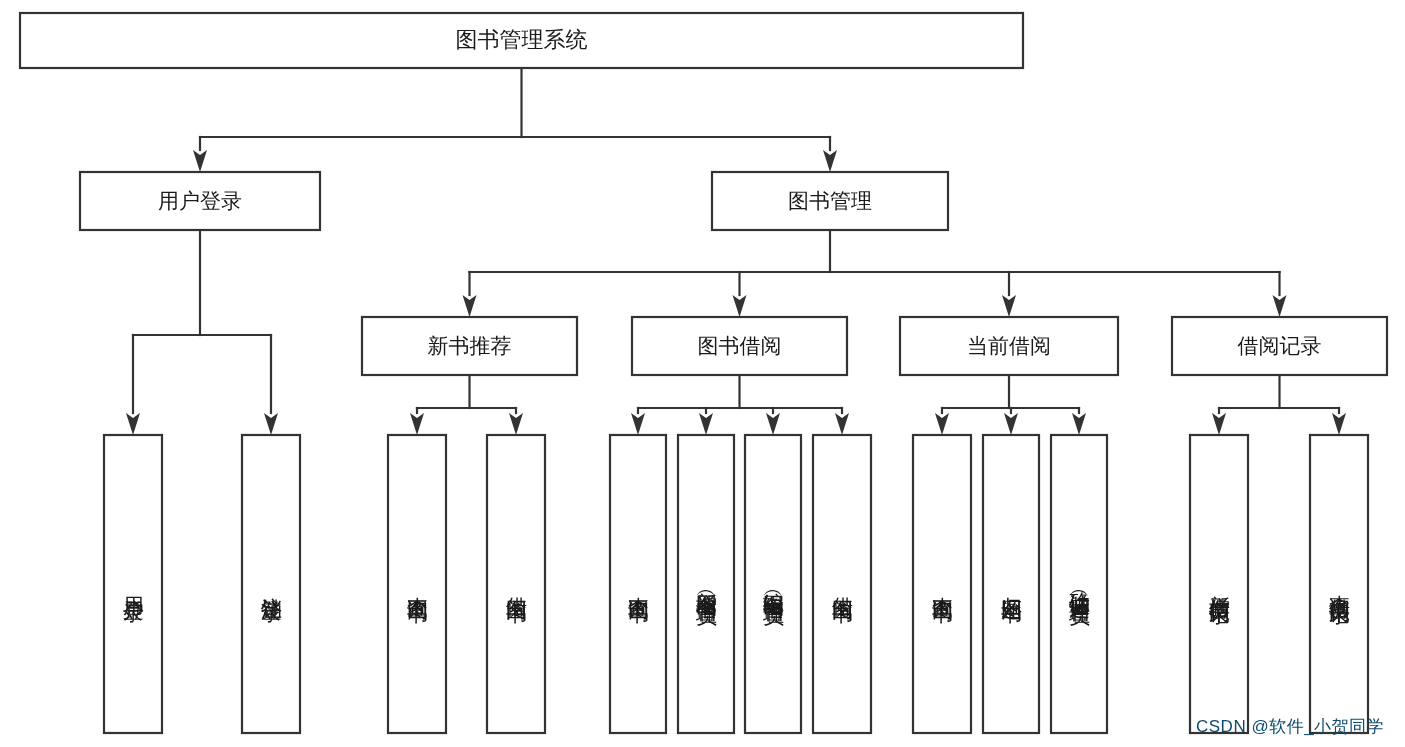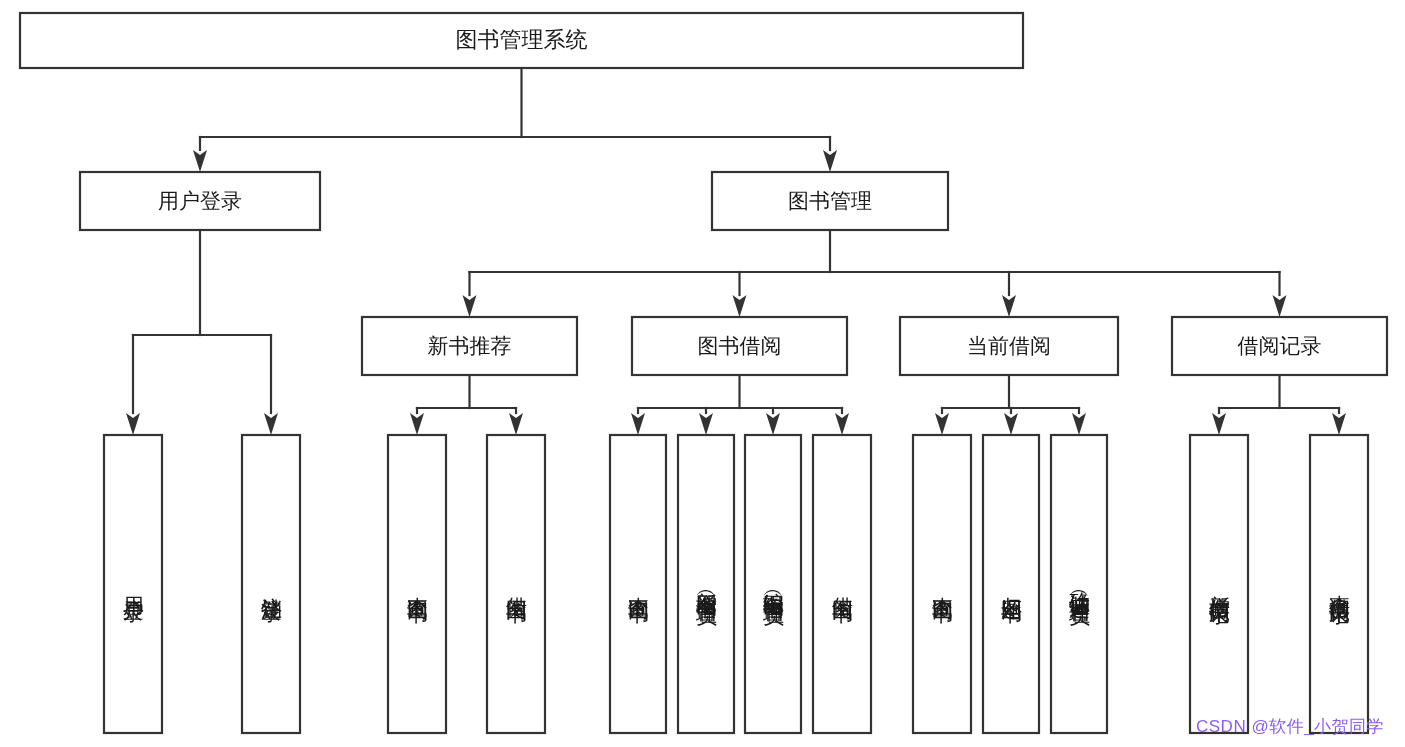--- a/index.html
+++ b/index.html
@@ -67,21 +67,21 @@
     white-space: nowrap;
     display: flex;
     align-items: center;
     justify-content: center;
     pointer-events: none;
   }
   .watermark {
     position: absolute;
     font-family: "Liberation Sans", "DejaVu Sans", sans-serif;
     font-size: 17px;
-    color: #8b5cf6;
+    color: #0c4a6e;
     white-space: nowrap;
     letter-spacing: 0.5px;
   }
 </style>
 </head>
 <body>
 
 <div id="diagram-root">
 
   <svg class="diagram-canvas" viewBox="0 0 1405 747">

